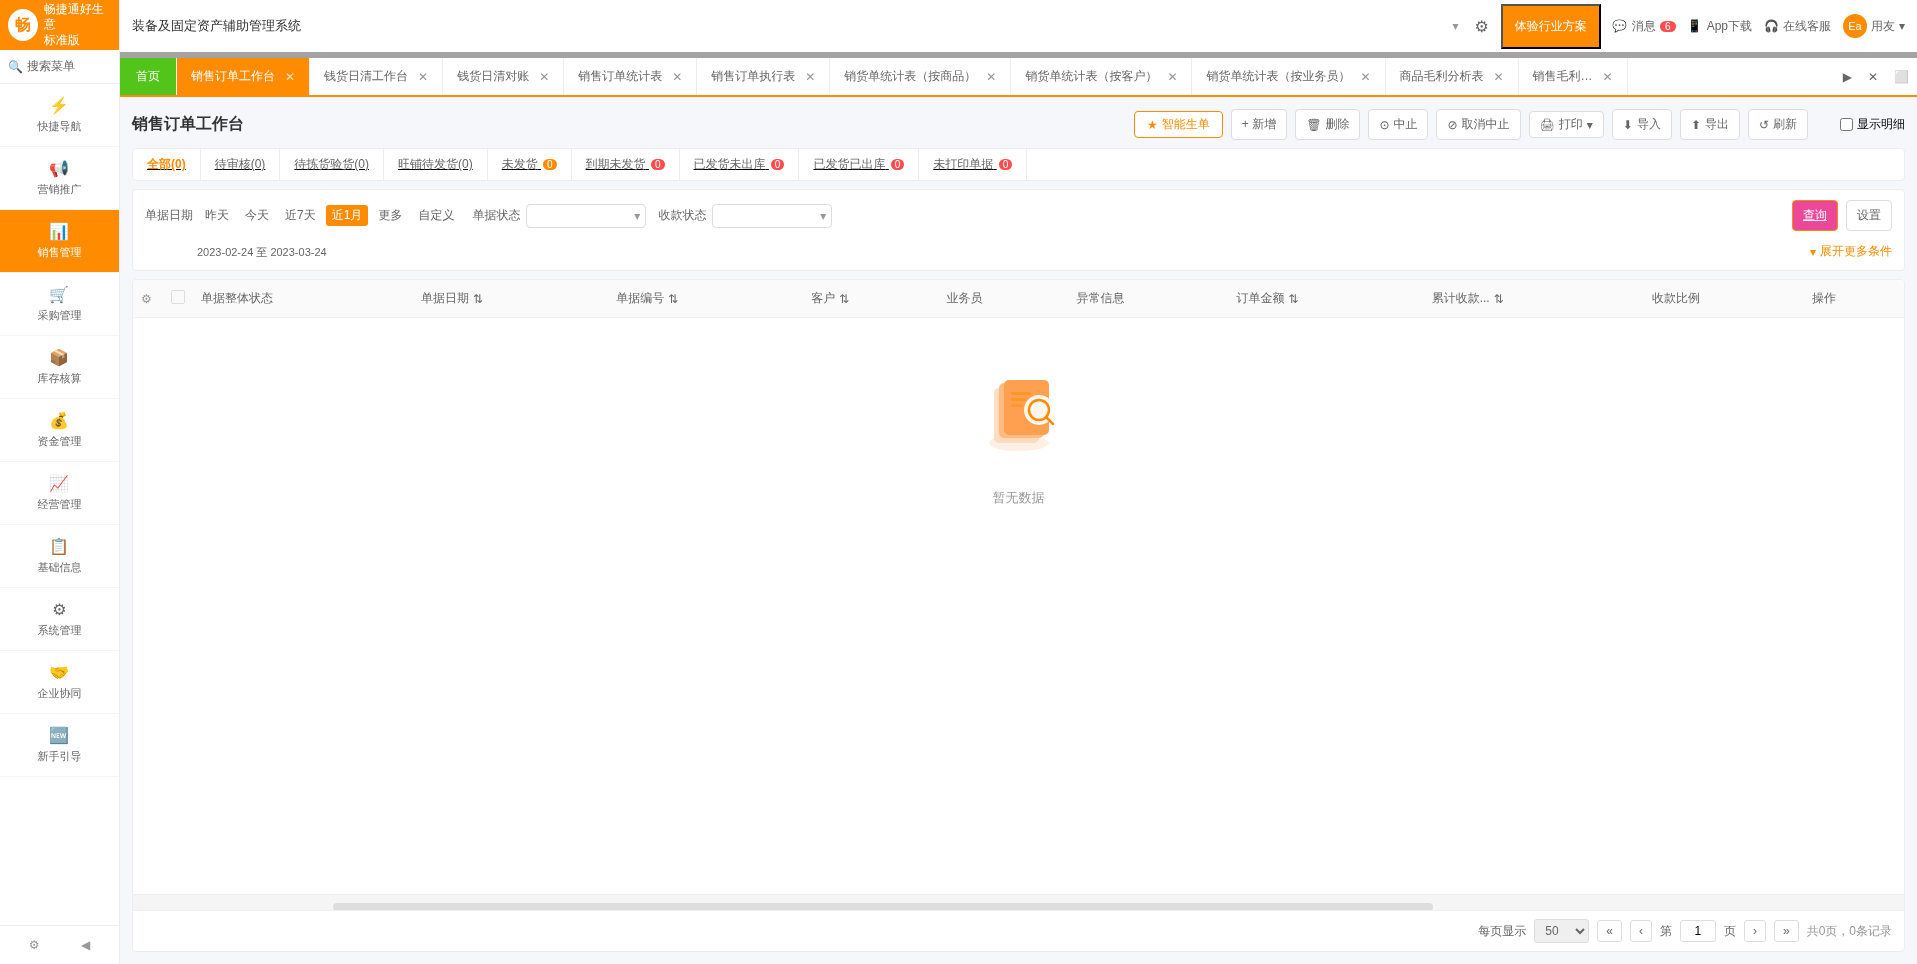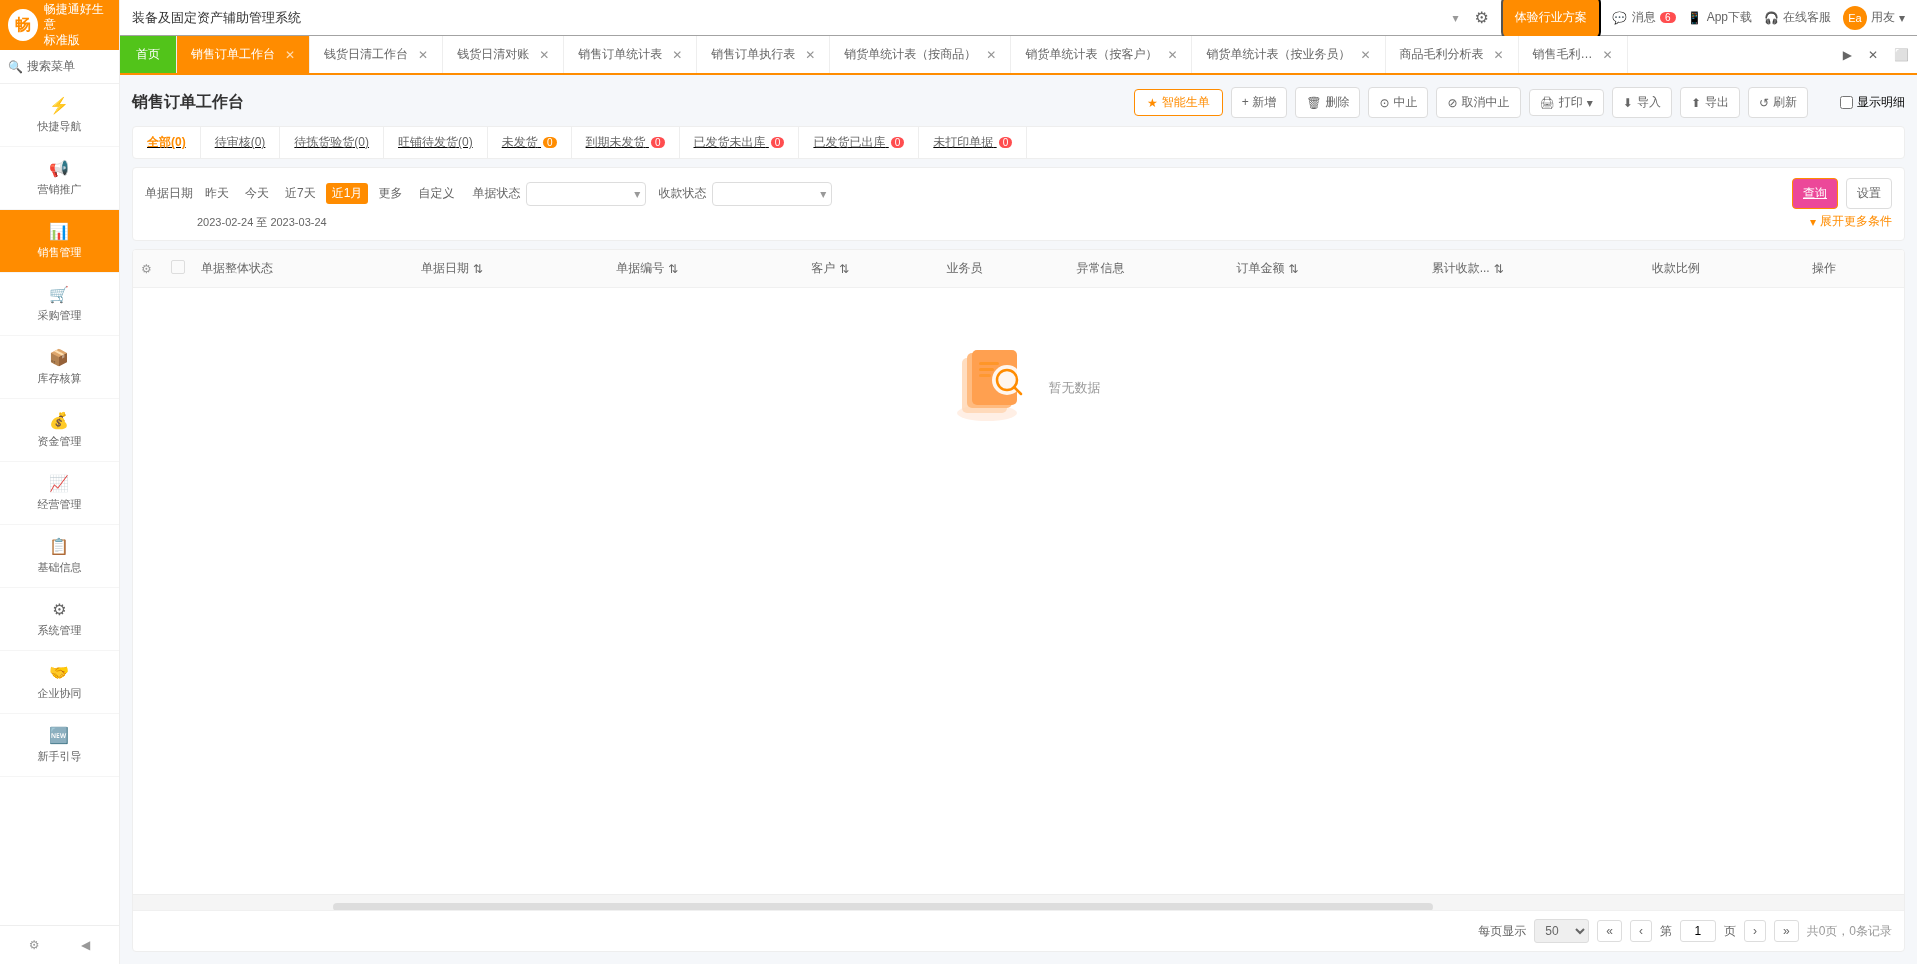--- a/index.html
+++ b/index.html
@@ -16,23 +16,23 @@
     .sidebar-item.active .sidebar-icon { color: #fff; }
     .sidebar-icon { font-size: 16px; }
     .sidebar-item-label { font-size: 11px; text-align: center; }
     .sidebar-bottom { margin-top: auto; padding: 8px; display: flex; justify-content: space-around; border-top: 1px solid #eee; }
     .sidebar-bottom-btn { cursor: pointer; color: #999; padding: 4px; }
 
     
     .main { flex: 1; display: flex; flex-direction: column; overflow: hidden; }
 
     
-    .header { height: 36px; background: #fff; display: flex; align-items: center; padding: 0 12px; border-bottom: 1px solid #a3a3a3; gap: 12px; }
+    .header { height: 58px; background: #fff; display: flex; align-items: center; padding: 0 12px; border-bottom: 6px solid #a3a3a3; gap: 12px; }
     .header-btn { display: flex; align-items: center; gap: 4px; cursor: pointer; color: #666; font-size: 12px; }
-    .header-industry-btn { background: #ff8c00; color: #fff; padding: 12px 12px; border-radius: 8px; cursor: pointer; font-size: 12px; }
+    .header-industry-btn { background: #ff8c00; color: #fff; padding: 12px 12px; border-radius: 0; cursor: pointer; font-size: 12px; }
     .badge { background: #ff4d4f; color: #fff; border-radius: 10px; padding: 0 4px; font-size: 10px; min-width: 16px; text-align: center; display: inline-block; }
     .user-avatar { width: 24px; height: 24px; background: #ff8c00; border-radius: 50%; display: inline-flex; align-items: center; justify-content: center; color: #fff; font-size: 11px; }
 
     
     .tabs { background: #fff; border-bottom: 2px solid #ff8c00; display: flex; align-items: center; overflow: hidden; }
     .tab { padding: 10px 14px; display: flex; align-items: center; gap: 6px; cursor: pointer; color: #666; white-space: nowrap; border-right: 1px solid #eee; font-size: 12px; flex-shrink: 0; }
     .tab.active { background: #ff8c00; color: #fff; }
     .tab-home { padding: 10px 16px; color: #fff; background: #52c41a; font-size: 12px; cursor: pointer; }
     .tab-close { margin-left: 4px; color: inherit; opacity: 0.7; cursor: pointer; }
     .tabs-overflow { display: flex; align-items: center; margin-left: auto; }
@@ -85,21 +85,21 @@
     .dot-green { background: #52c41a; }
 
     table { width: 100%; border-collapse: collapse; }
     thead tr { background: #fafafa; }
     th { padding: 10px 8px; text-align: left; color: #666; font-weight: normal; border-bottom: 1px solid #f0f0f0; white-space: nowrap; font-size: 12px; }
     .th-sort { cursor: pointer; display: inline-flex; align-items: center; gap: 4px; }
     .th-check { width: 30px; }
     .th-setting { width: 30px; }
 
     
-    .empty-state { flex: 1; display: flex; align-items: center; justify-content: center; gap: 12px; padding: 40px; text-align: center; }
+    .empty-state { flex: 1; display: flex; flex-direction: column; align-items: center; justify-content: center; gap: 12px; padding: 40px; text-align: center; }
     .empty-text { color: #999; font-size: 13px; }
 
     
     .pagination { display: flex; align-items: center; justify-content: flex-end; padding: 8px 12px; border-top: 1px solid #f0f0f0; gap: 8px; }
     .pagination-item { padding: 3px 8px; border: 1px solid #ddd; border-radius: 3px; cursor: pointer; color: #666; font-size: 12px; background: #fff; }
     .page-input { width: 36px; border: 1px solid #ddd; border-radius: 3px; text-align: center; padding: 3px; font-size: 12px; }
     .page-size-select { border: 1px solid #ddd; border-radius: 3px; padding: 3px 6px; font-size: 12px; color: #666; }
     .pagination-info { color: #999; font-size: 12px; }
     .pagination-text { color: #666; font-size: 12px; }
 
@@ -364,21 +364,21 @@
             <select class="filter-select">
               <option value=""></option>
             </select>
           </div>
         </div>
         <div style="margin-left:auto; display:flex; gap:8px;">
           <button class="action-btn primary">查询</button>
           <button class="action-btn">设置</button>
         </div>
       </div>
-      <div class="filter-row" style="margin-top:4px;">
+      <div class="filter-row" style="margin-top:12px;">
         <span class="date-range" style="margin-left:52px;">2023-02-24 至 2023-03-24</span>
         <div style="margin: 0 auto;"></div>
         <span class="expand-btn">
           <span>▾</span>
           <span>展开更多条件</span>
         </span>
       </div>
     </div>
 
     <div class="table-wrapper">

